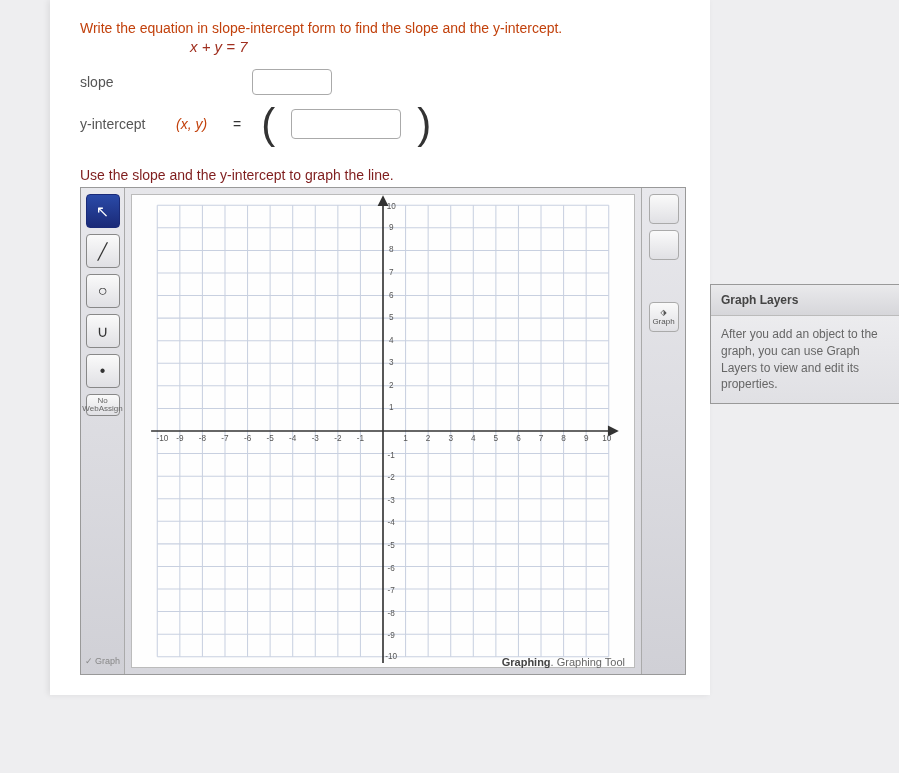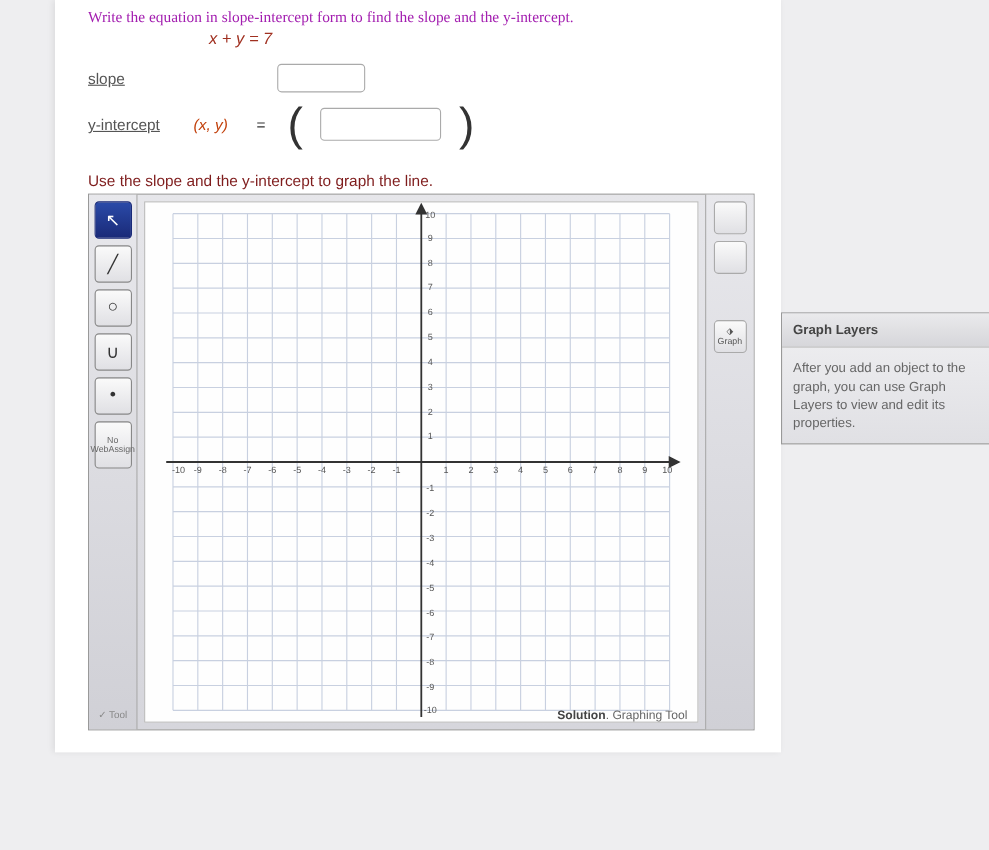--- a/index.html
+++ b/index.html
@@ -13,38 +13,37 @@
   font-size: 14px;
 }
 .page {
   background: #fff;
   margin: 0 0 0 50px;
   padding: 0 20px 20px 30px;
   width: 660px;
   box-shadow: -2px 0 6px rgba(0,0,0,0.08);
 }
 .question-text {
-  color: #a21caf;
+  color: #c2410c;
   font-size: 14px;
-  padding-top: 9px;
-  font-family: Liberation Serif, serif;
+  padding-top: 20px;
 }
 .equation {
   font-style: italic;
   color: #a03020;
   margin: 2px 0 14px 110px;
   font-size: 15px;
 }
 .input-row {
   display: flex;
   align-items: center;
   margin: 8px 0;
   gap: 16px;
 }
-.label { color: #555; min-width: 80px; text-decoration: underline; }
+.label { color: #555; min-width: 80px; }
 .xy { font-style: italic; color: #c2410c; margin-right: 6px; }
 .eq { margin: 0 4px; }
 .answer-box {
   display: inline-block;
   width: 80px;
   height: 26px;
   border: 1px solid #aaa;
   border-radius: 4px;
   background: #fff;
 }
@@ -94,21 +93,21 @@
   background: linear-gradient(#2a4aa8,#1a2a78);
   color: #fff;
   border-color: #1a2a78;
 }
 .tool-btn.nosol {
   font-size: 8px;
   color: #666;
   line-height: 1;
   text-align: center;
   flex-direction: column;
-  height: 43px;
+  height: 22px;
 }
 .help-btn {
   margin-top: auto;
   margin-bottom: 8px;
   font-size: 9px;
   color: #888;
 }
 .canvas-wrap {
   flex: 1;
   position: relative;
@@ -209,21 +208,21 @@
       <div class="tool-btn">
         <span>∪</span>
       </div>
       <div class="tool-btn">
         <span>•</span>
       </div>
       <div class="tool-btn nosol">
         <span>No</span>
         <span>WebAssign</span>
       </div>
-      <div class="help-btn">✓ Tool</div>
+      <div class="help-btn">✓ Graph</div>
     </div>
 
     <div class="canvas-wrap">
       <svg class="grid" viewBox="0 0 460 460">
         <g stroke="#c8d0e0" stroke-width="1">
           <line x1="10" y1="10" x2="10" y2="450"></line>
             <line x1="32" y1="10" x2="32" y2="450"></line>
             <line x1="54" y1="10" x2="54" y2="450"></line>
             <line x1="76" y1="10" x2="76" y2="450"></line>
             <line x1="98" y1="10" x2="98" y2="450"></line>
@@ -318,21 +317,21 @@
       <div class="small-btn"></div>
       <div class="small-btn"></div>
       <div style="height:30px"></div>
       <div class="small-btn">
         <span>⬗</span>
         <span>Graph</span>
       </div>
     </div>
 
     <div class="footer-brand">
-      <b>Solution</b><span>. Graphing Tool</span>
+      <b>Graphing</b><span>. Graphing Tool</span>
     </div>
   </div>
 </div>
 
 <div class="layers-panel">
   <div class="layers-header">Graph Layers</div>
   <div class="layers-body">After you add an object to the graph, you can use Graph Layers to view and edit its properties.</div>
 </div>
 
 </body></html>

